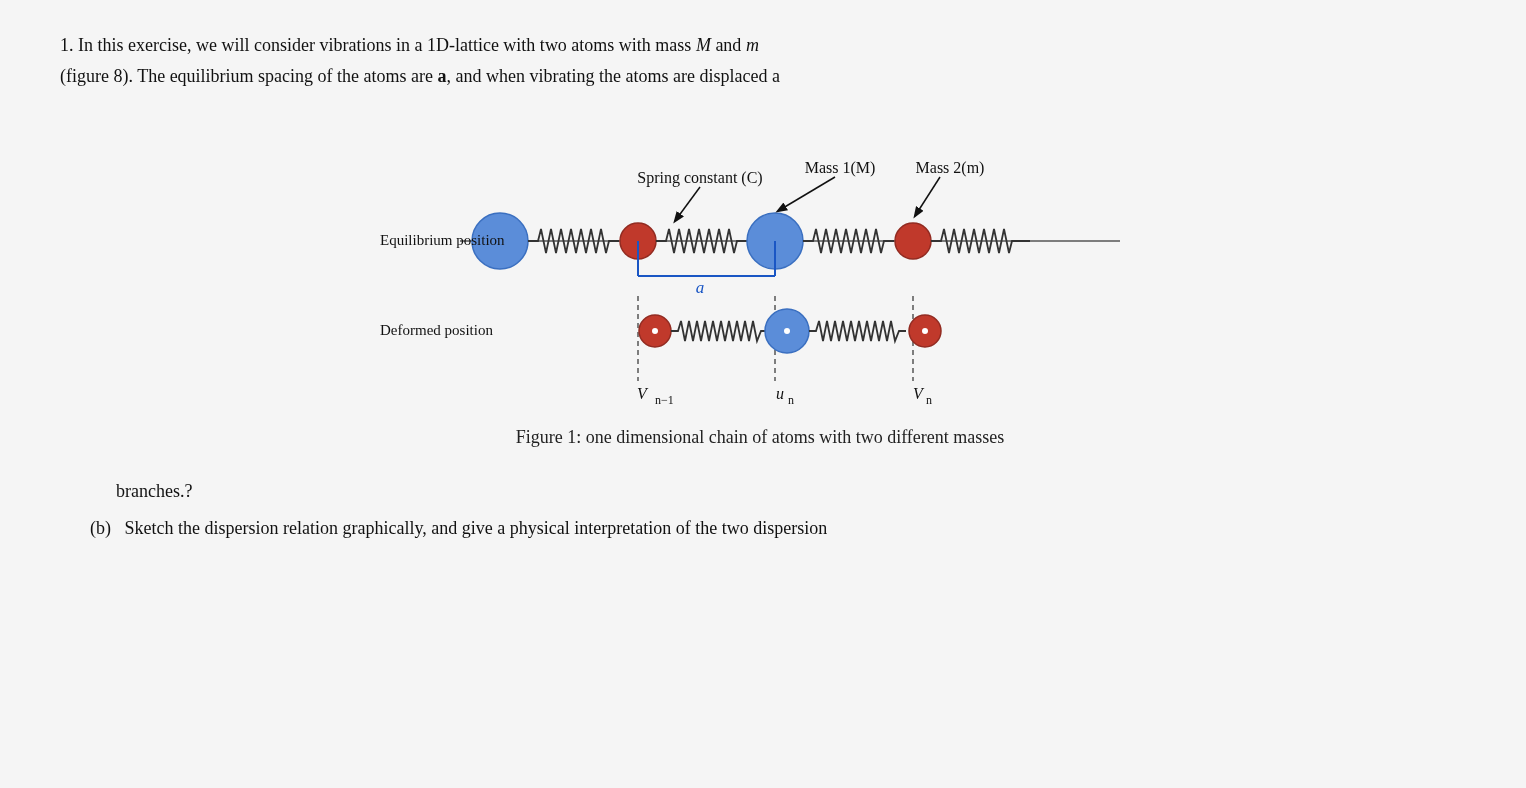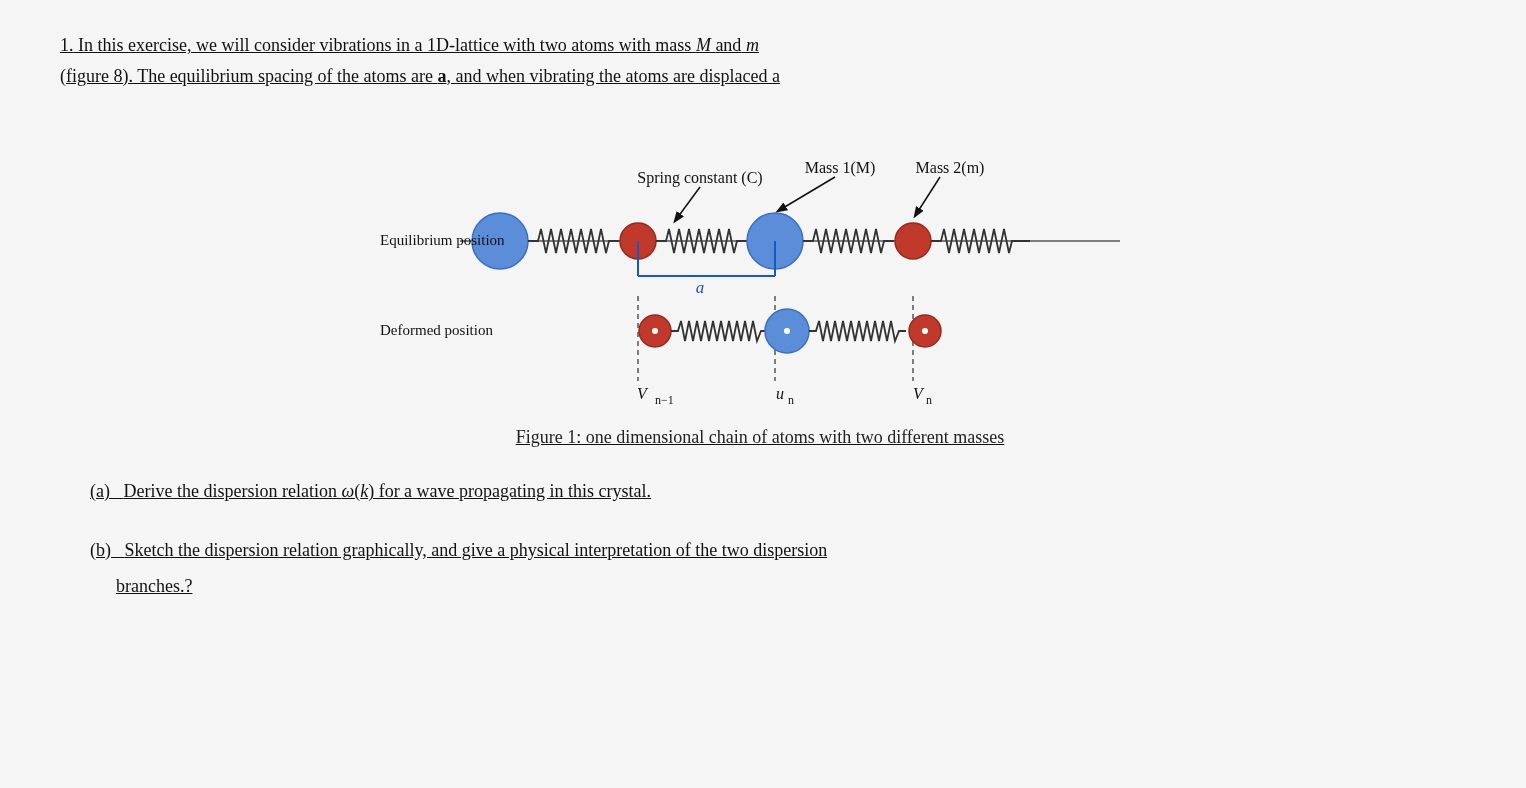--- a/index.html
+++ b/index.html
@@ -8,21 +8,20 @@
       font-family: 'Times New Roman', Times, serif;
       font-size: 18px;
       color: #111;
       width: 1526px;
       min-height: 788px;
       padding: 30px 60px;
     }
 
     .main-content {
       max-width: 1400px;
-      text-decoration: underline;
     }
 
     .problem-text {
       line-height: 1.7;
       margin-bottom: 30px;
     }
 
     .figure-container {
       display: flex;
       flex-direction: column;
@@ -171,30 +170,23 @@
         <marker id="arrow" markerWidth="8" markerHeight="8" refX="6" refY="3" orient="auto">
           <path d="M0,0 L0,6 L8,3 z" fill="#111"></path>
         </marker>
       </defs>
 
     </svg>
 
     <div class="figure-caption">Figure 1: one dimensional chain of atoms with two different masses</div>
   </div>
 
-  <div class="sub-question">
-    <p>
-      <span>(a)</span>
-      &nbsp;
-      <span>Derive the dispersion relation <i>ω</i>(<i>k</i>) for a wave propagating in this crystal.</span>
-    </p>
-  </div>
 
   <div class="sub-question">
+    <p style="padding-left: 26px;">branches.?</p>
     <p>
       <span>(b)</span>
       &nbsp;
       <span>Sketch the dispersion relation graphically, and give a physical interpretation of the two dispersion</span>
     </p>
-    <p style="padding-left: 26px;">branches.?</p>
   </div>
 
 </div>
 
 </body></html>

